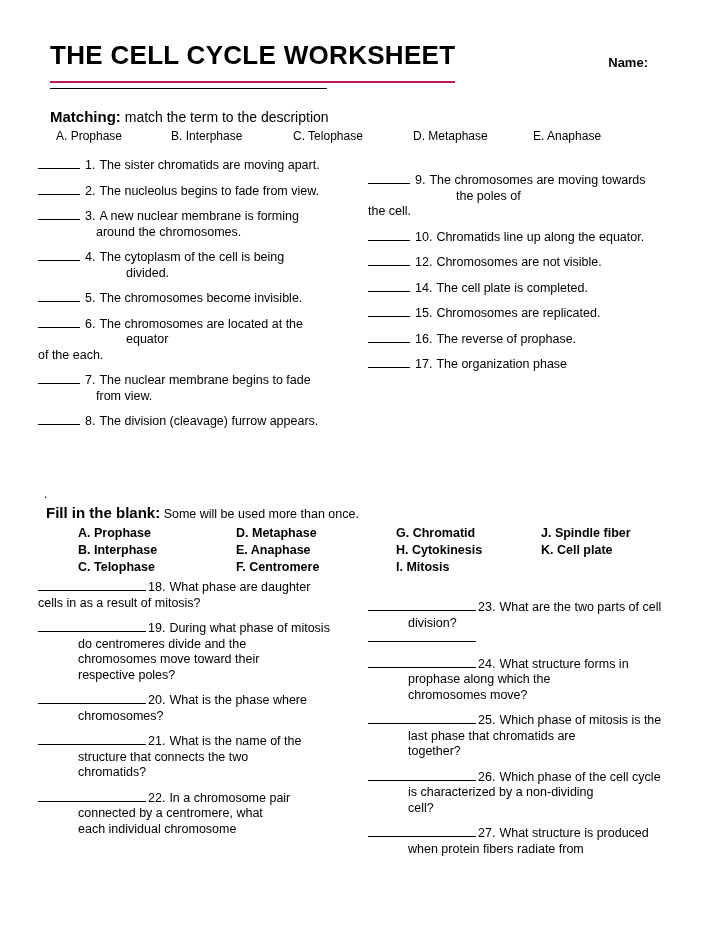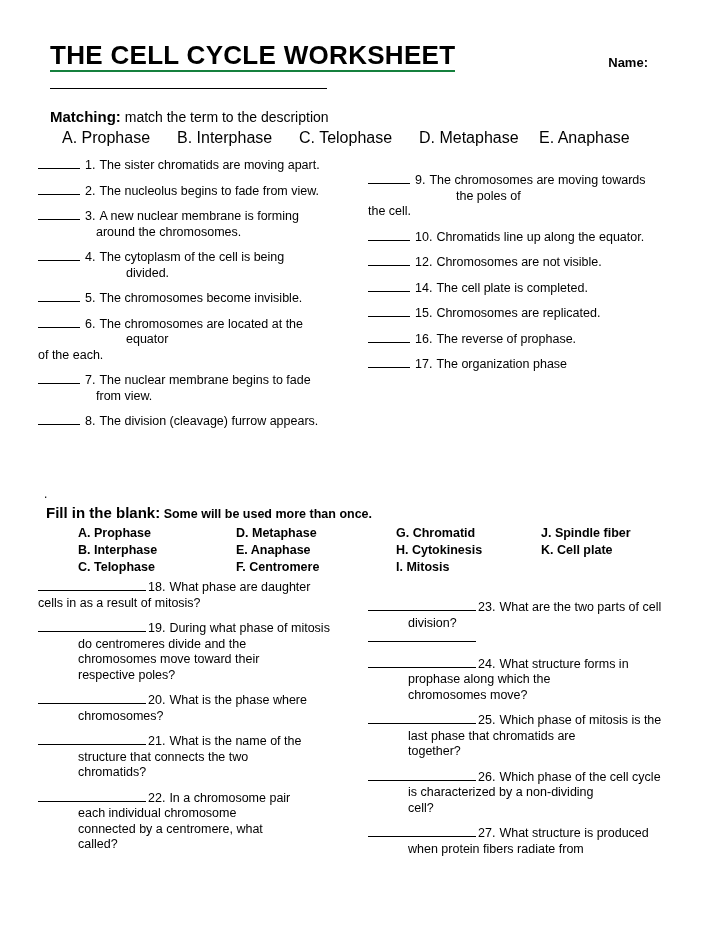--- a/index.html
+++ b/index.html
@@ -28,22 +28,22 @@
     left: 50px;
     top: 40px;
     right: 30px;
     height: 60px;
   }
   .title {
     font-size: 26px;
     font-weight: bold;
     letter-spacing: 0.3px;
     display: inline-block;
-    border-bottom: 2px solid #15803d;
-    padding-bottom: 0;
+    border-bottom: 2px solid #be185d;
+    padding-bottom: 11px;
     line-height: 30px;
   }
   .name-label {
     position: absolute;
     right: 50px;
     top: 15px;
     font-size: 13px;
     font-weight: bold;
   }
   .title-rule {
@@ -59,24 +59,24 @@
     left: 50px;
     top: 108px;
     font-size: 14px;
   }
   .matching-head .bold {
     font-weight: bold;
     font-size: 15px;
   }
   .choices {
     position: absolute;
-    left: 62px;
+    left: 56px;
     top: 129px;
     right: 30px;
-    font-size: 16px;
+    font-size: 12px;
   }
   .choices span {
     display: inline-block;
   }
   .ch1 { width: 115px; }
   .ch2 { width: 122px; }
   .ch3 { width: 120px; }
   .ch4 { width: 120px; }
 
   .col-left {
@@ -120,21 +120,21 @@
     position: absolute;
     left: 46px;
     top: 504px;
     font-size: 14px;
   }
   .fill-head .bold {
     font-weight: bold;
     font-size: 15px;
   }
   .fill-head .sub {
-    font-weight: bold;
+    font-weight: normal;
     font-size: 12.5px;
   }
   .word-bank {
     position: absolute;
     left: 78px;
     top: 525px;
     right: 24px;
     font-size: 12.5px;
     font-weight: bold;
     line-height: 17px;
@@ -323,23 +323,22 @@
     </div>
 
     <div class="fq">
       <span class="blank-long"></span><span class="qnum">21.</span><span class="qtext">What is the name of the</span>
       <span class="cont">structure that connects the two</span>
       <span class="cont">chromatids?</span>
     </div>
 
     <div class="fq">
       <span class="blank-long"></span><span class="qnum">22.</span><span class="qtext">In a chromosome pair</span>
+      <span class="cont">connected by a centromere, what</span>
       <span class="cont">each individual  chromosome</span>
-      <span class="cont">connected by a centromere, what</span>
-      <span class="cont">called?</span>
     </div>
 
   </div>
 
   <div class="fcol-right">
 
     <div class="fq">
       <span class="blank-long"></span><span class="qnum">23.</span><span class="qtext">What are the two parts of cell</span>
       <span class="cont">division?</span>
       <span class="cont0"><span class="extra-blank"></span></span>

